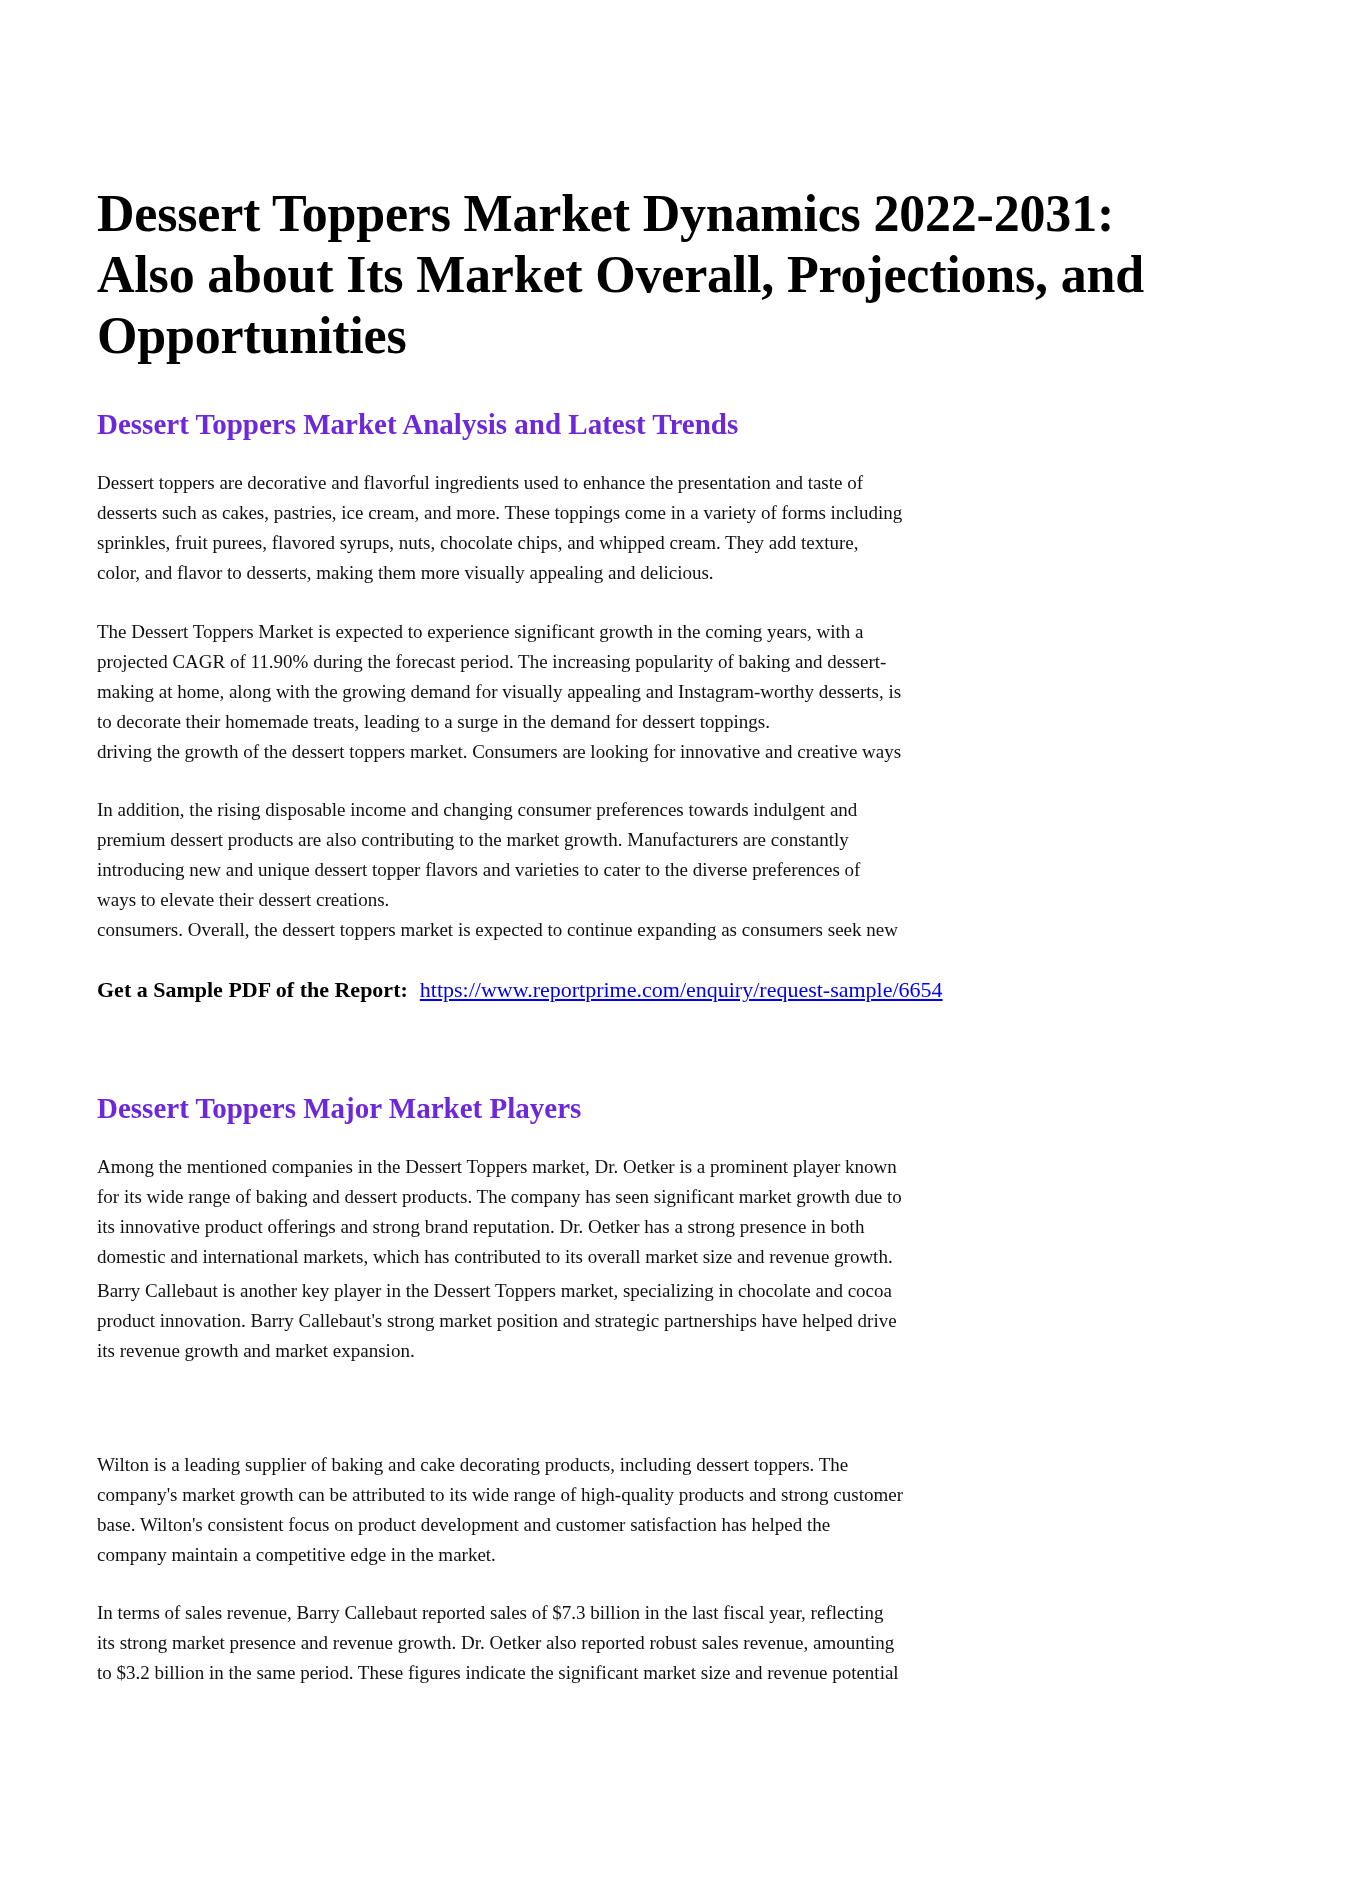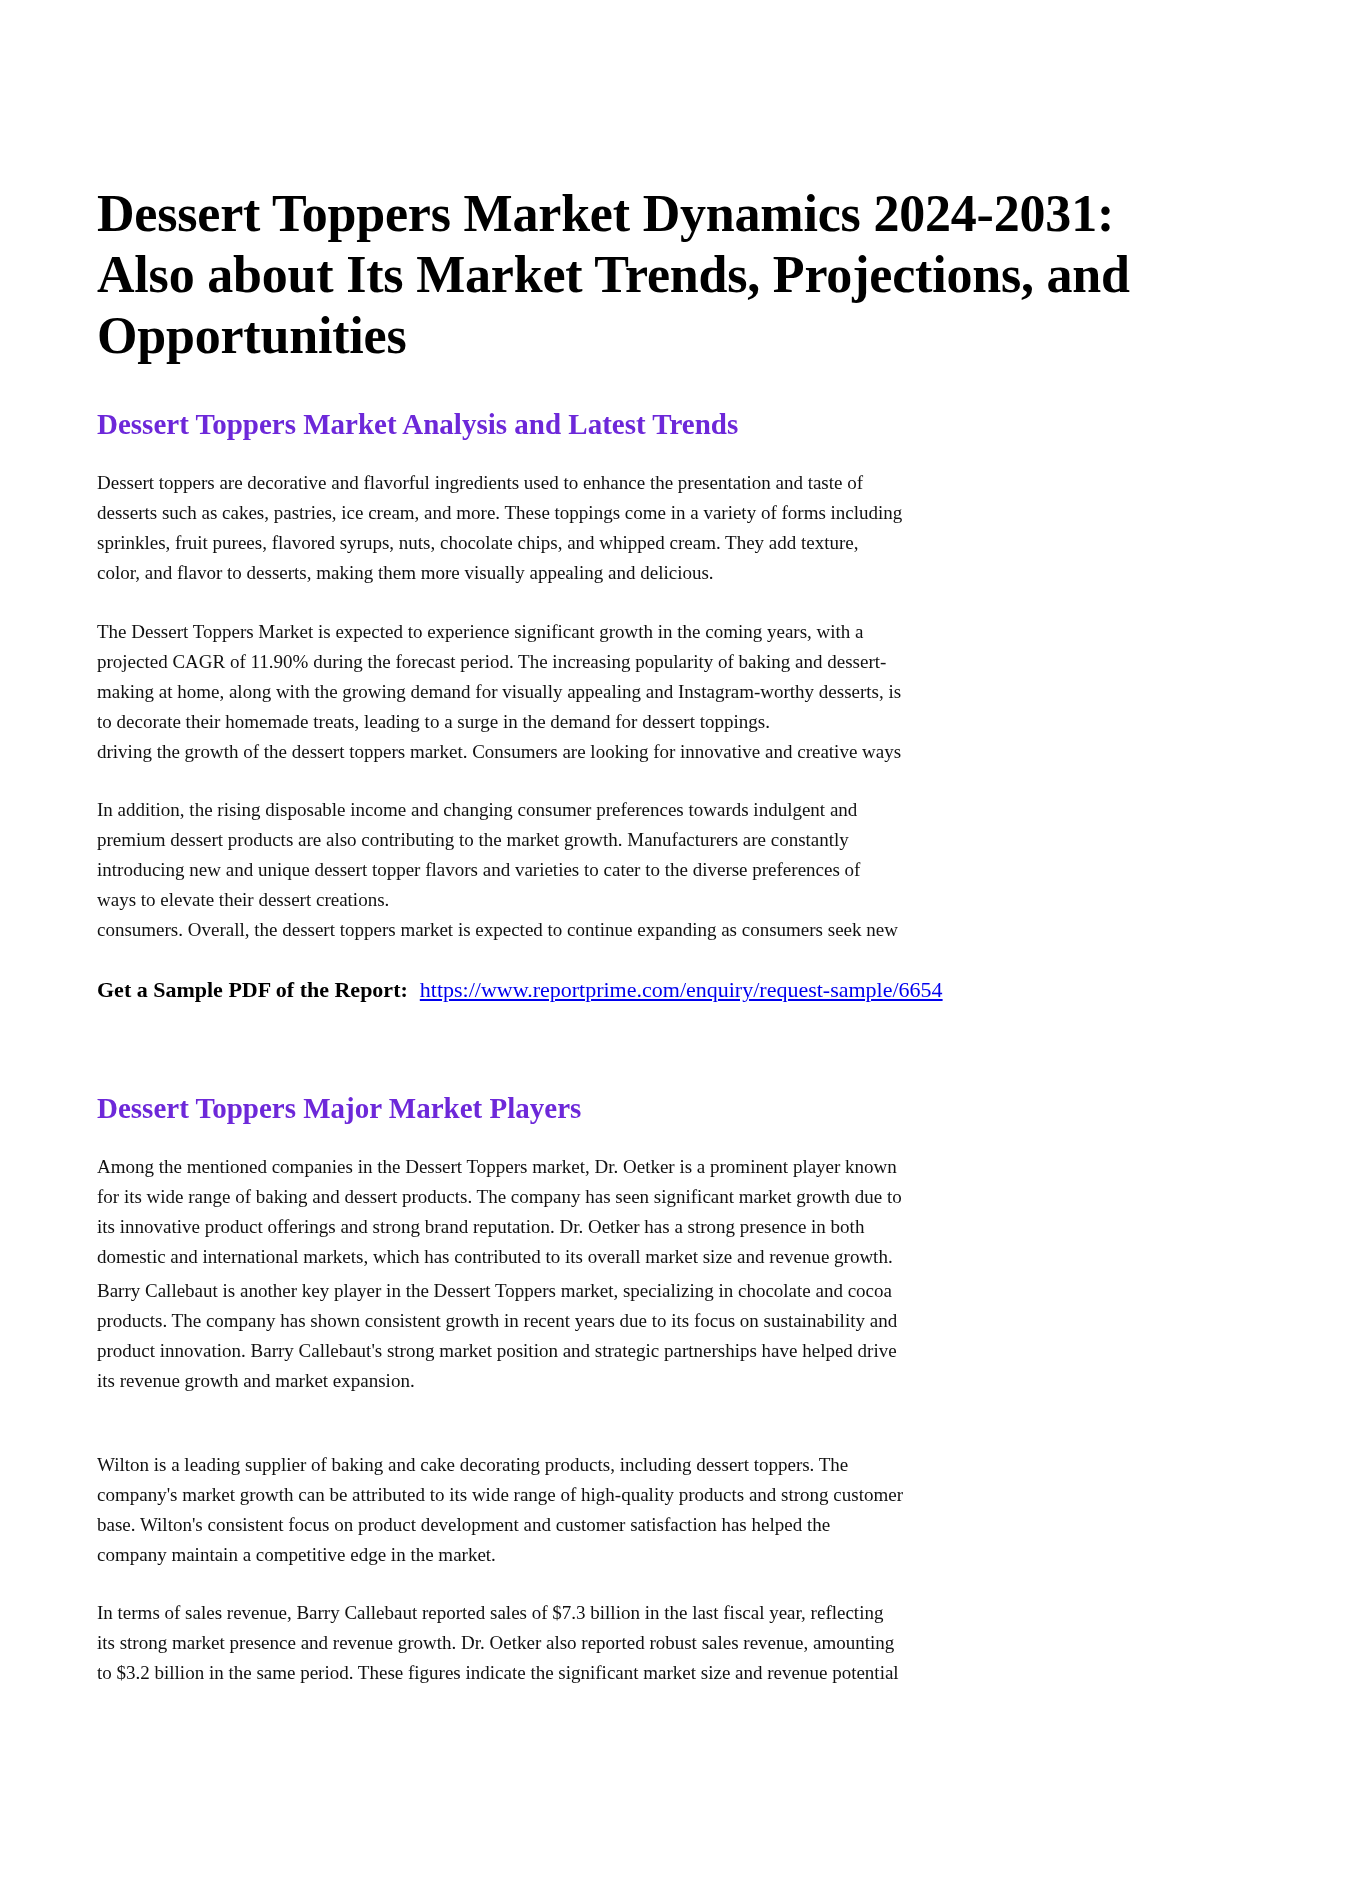--- a/index.html
+++ b/index.html
@@ -71,22 +71,22 @@
       text-decoration: underline;
       margin-left: 12px;
     }
   </style>
 </head>
 <body>
 
 <div class="page">
 
   <h1 class="title">
-    <span>Dessert Toppers Market Dynamics 2024-2031:</span>
-    <span>Also about Its Market Trends, Projections, and</span>
+    <span>Dessert Toppers Market Dynamics 2022-2031:</span>
+    <span>Also about Its Market Overall, Projections, and</span>
     <span>Opportunities</span>
   </h1>
 
   <h2 class="h2" style="top:409px;">Dessert Toppers Market Analysis and Latest Trends</h2>
 
   <p class="para" style="top:468px;">
     <span class="line">Dessert toppers are decorative and flavorful ingredients used to enhance the presentation and taste of</span>
     <span class="line">desserts such as cakes, pastries, ice cream, and more. These toppings come in a variety of forms including</span>
     <span class="line">sprinkles, fruit purees, flavored syrups, nuts, chocolate chips, and whipped cream. They add texture,</span>
     <span class="line">color, and flavor to desserts, making them more visually appealing and delicious.</span>
@@ -116,21 +116,20 @@
 
   <p class="para" style="top:1152px;">
     <span class="line">Among the mentioned companies in the Dessert Toppers market, Dr. Oetker is a prominent player known</span>
     <span class="line">for its wide range of baking and dessert products. The company has seen significant market growth due to</span>
     <span class="line">its innovative product offerings and strong brand reputation. Dr. Oetker has a strong presence in both</span>
     <span class="line">domestic and international markets, which has contributed to its overall market size and revenue growth.</span>
   </p>
 
   <p class="para" style="top:1276px;">
     <span class="line">Barry Callebaut is another key player in the Dessert Toppers market, specializing in chocolate and cocoa</span>
-    <span class="line">products. The company has shown consistent growth in recent years due to its focus on sustainability and</span>
     <span class="line">product innovation. Barry Callebaut's strong market position and strategic partnerships have helped drive</span>
     <span class="line">its revenue growth and market expansion.</span>
   </p>
 
   <p class="para" style="top:1450px;">
     <span class="line">Wilton is a leading supplier of baking and cake decorating products, including dessert toppers. The</span>
     <span class="line">company's market growth can be attributed to its wide range of high-quality products and strong customer</span>
     <span class="line">base. Wilton's consistent focus on product development and customer satisfaction has helped the</span>
     <span class="line">company maintain a competitive edge in the market.</span>
   </p>

